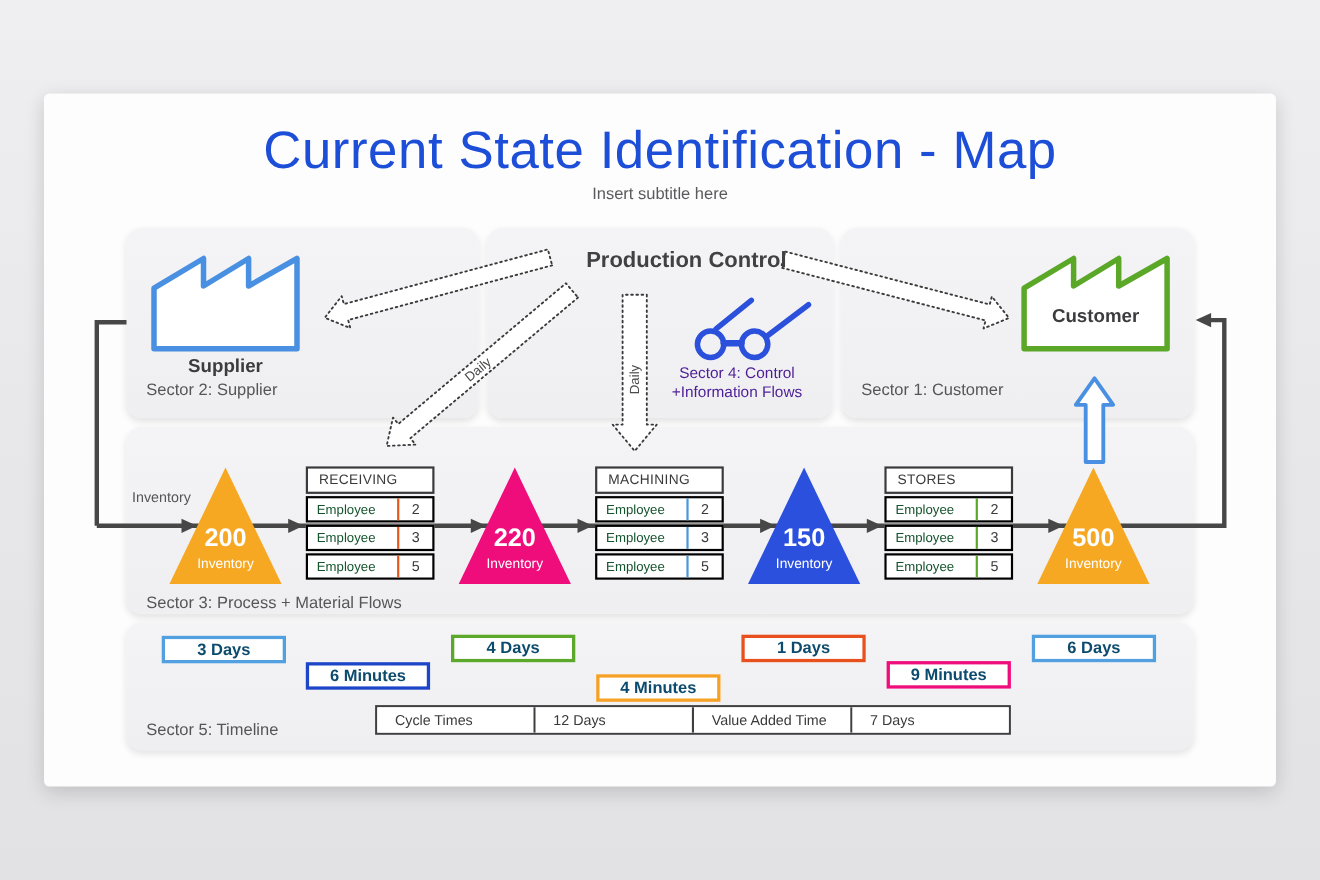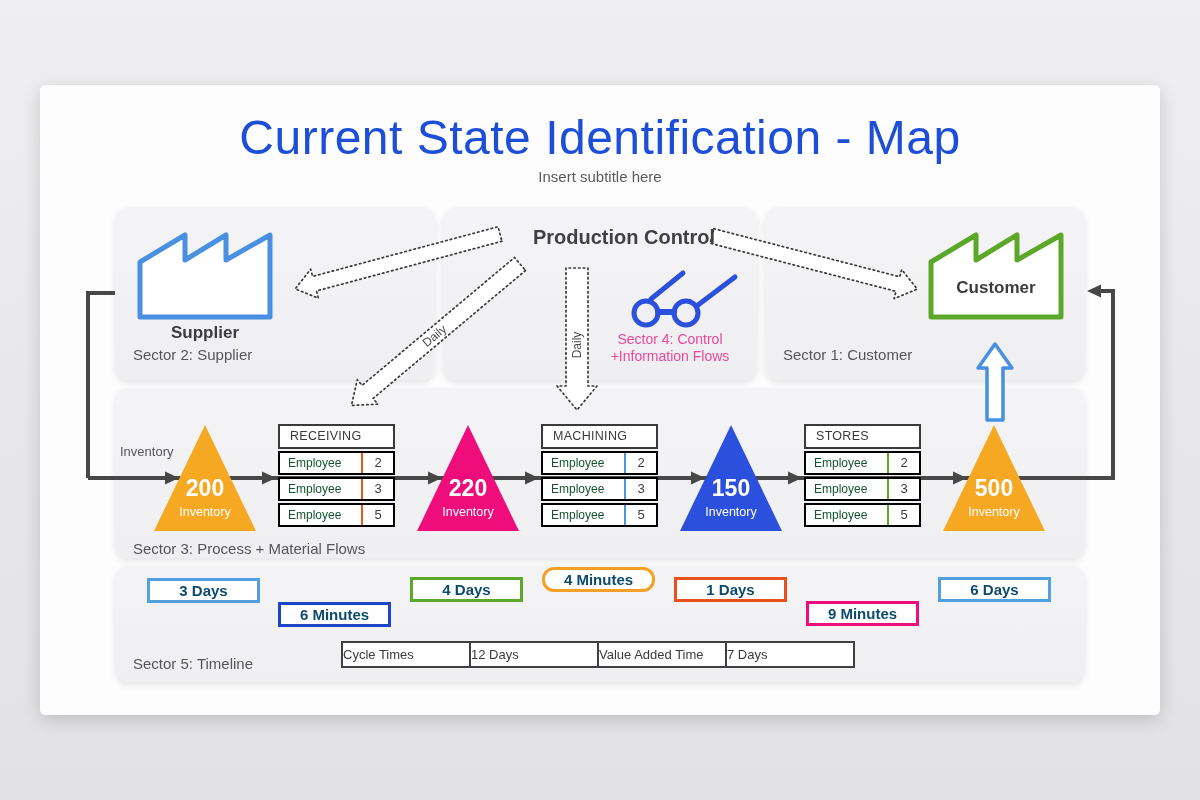--- a/index.html
+++ b/index.html
@@ -16,21 +16,21 @@
     border-radius:14px;box-shadow:0 3px 7px rgba(0,0,0,.10);}
   .caption{position:absolute;font-size:15px;color:#565658;}
   
   .factory{position:absolute;width:136px;height:90px;}
   .factory-label{position:absolute;width:136px;text-align:center;font-size:17px;
     font-weight:bold;color:#3C3C3E;}
   
   #pc-title{position:absolute;left:467px;top:226px;width:314px;text-align:center;
     font-size:20px;font-weight:bold;color:#414143;}
   #sector4-caption{position:absolute;left:602px;top:331px;width:136px;text-align:center;
-    font-size:14px;color:#ec4899;line-height:17px;}
+    font-size:14px;color:#4c1d95;line-height:17px;}
   
   .tri{position:absolute;width:104px;height:110px;top:423px;}
   .tri svg{position:absolute;left:0;top:0;}
   .tri-val{position:absolute;left:0;top:52px;width:104px;text-align:center;
     font-size:23px;font-weight:bold;color:#FFFFFF;}
   .tri-label{position:absolute;left:0;top:82px;width:104px;text-align:center;
     font-size:12.5px;color:#FFFFFF;}
   .t-orange{fill:#F7A823;} .t-pink{fill:#EF0D7C;} .t-blue{fill:#2B50DE;}
   
   .station{position:absolute;top:424px;width:117px;}
@@ -46,21 +46,21 @@
   
   .badge{position:absolute;width:107px;height:19px;background:#FFFFFF;border:3px solid;
     text-align:center;font-size:15px;font-weight:bold;color:#0c4a6e;line-height:19px;}
   .b-lblue{border-color:#53A0E0;} .b-dblue{border-color:#1C45C8;}
   .b-green{border-color:#5BA82A;} .b-orange{border-color:#F5A125;}
   .b-red{border-color:#E8501E;} .b-pink{border-color:#EF0D7C;}
   
   #summary{position:absolute;left:341px;top:641px;height:23px;display:flex;
     border:2px solid #3F3F41;background:#fff;}
   #summary .cell{width:126px;border-right:2px solid #3F3F41;font-size:13px;color:#3A3A3C;
-    padding-left:0;line-height:23px;background:#fff;}
+    padding-left:16px;line-height:23px;background:#fff;}
   #summary .cell:last-child{border-right:none;}
   #overlay{position:absolute;left:0;top:0;}
   .dashed-arrow{fill:#FFFFFF;stroke:#3A3A3A;stroke-width:1.7;stroke-dasharray:1.5 3.2;
     stroke-linejoin:round;stroke-linecap:round;}
   .flow-line{fill:none;stroke:#474747;stroke-width:4;}
   .flow-head{fill:#474747;stroke:none;}
   .daily-text{font-size:12px;fill:#4A4A4C;text-anchor:middle;}
 </style>
 </head>
 <body>
@@ -210,21 +210,21 @@
       <span class="st-label">Employee</span>
       <span class="st-value">5</span>
     </div>
 </div>
 
 <div class="caption" style="left:133px;top:540px;">Sector 3: Process + Material Flows</div>
 
 <div class="badge b-lblue" style="left:147px;top:578px;">3 Days</div>
 <div class="badge b-dblue" style="left:278px;top:602px;">6 Minutes</div>
 <div class="badge b-green" style="left:410px;top:577px;">4 Days</div>
-<div class="badge b-orange" style="left:542px;top:567px;border-radius:12px;">4 Minutes</div>
+<div class="badge b-orange" style="left:542px;top:613px;">4 Minutes</div>
 <div class="badge b-red" style="left:674px;top:577px;">1 Days</div>
 <div class="badge b-pink" style="left:806px;top:601px;">9 Minutes</div>
 <div class="badge b-lblue" style="left:938px;top:577px;">6 Days</div>
 
 <div id="summary">
   <div class="cell">Cycle Times</div>
   <div class="cell">12 Days</div>
   <div class="cell">Value Added Time</div>
   <div class="cell">7 Days</div>
 </div>

